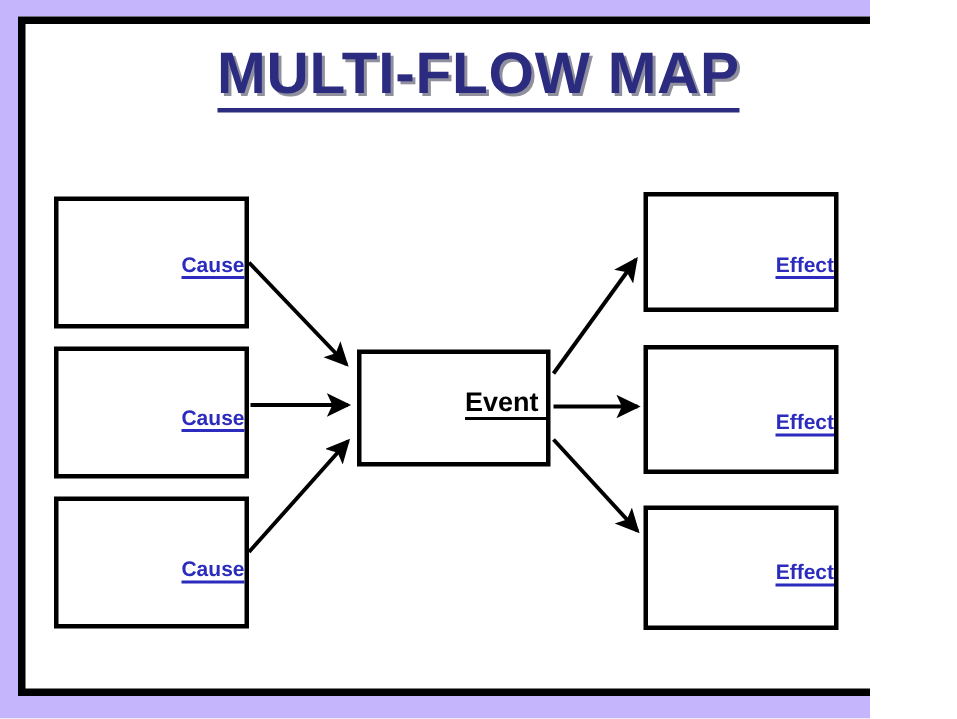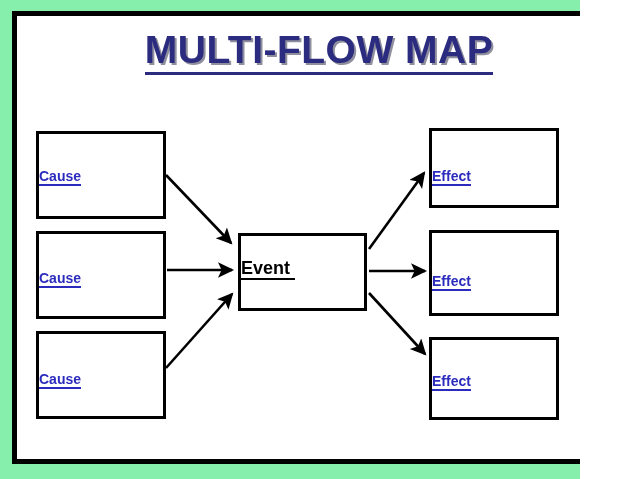--- a/index.html
+++ b/index.html
@@ -7,21 +7,21 @@
     padding: 0;
     background: #ffffff;
   }
   body {
     font-family: "Liberation Sans", sans-serif;
   }
   #slide {
     position: relative;
     width: 580px;
     height: 479px;
-    background: #86efac;
+    background: #c4b5fd;
     overflow: hidden;
   }
   
   #frame {
     position: absolute;
     left: 12px;
     top: 11px;
     width: 610px;
     height: 453px;
     border: 5px solid #000000;
@@ -62,21 +62,21 @@
   .node {
     position: absolute;
     border: 3px solid #000000;
     box-sizing: border-box;
     background: #ffffff;
   }
   .node-label {
     position: absolute;
     left: 0;
     width: 100%;
-    text-align: left;
+    text-align: right;
     font-size: 14px;
     font-weight: bold;
     white-space: pre;
   }
   .lbl-blue {
     color: #2b2bbd;
   }
   .lbl-blue span {
     border-bottom: 2px solid #2b2bbd;
   }

